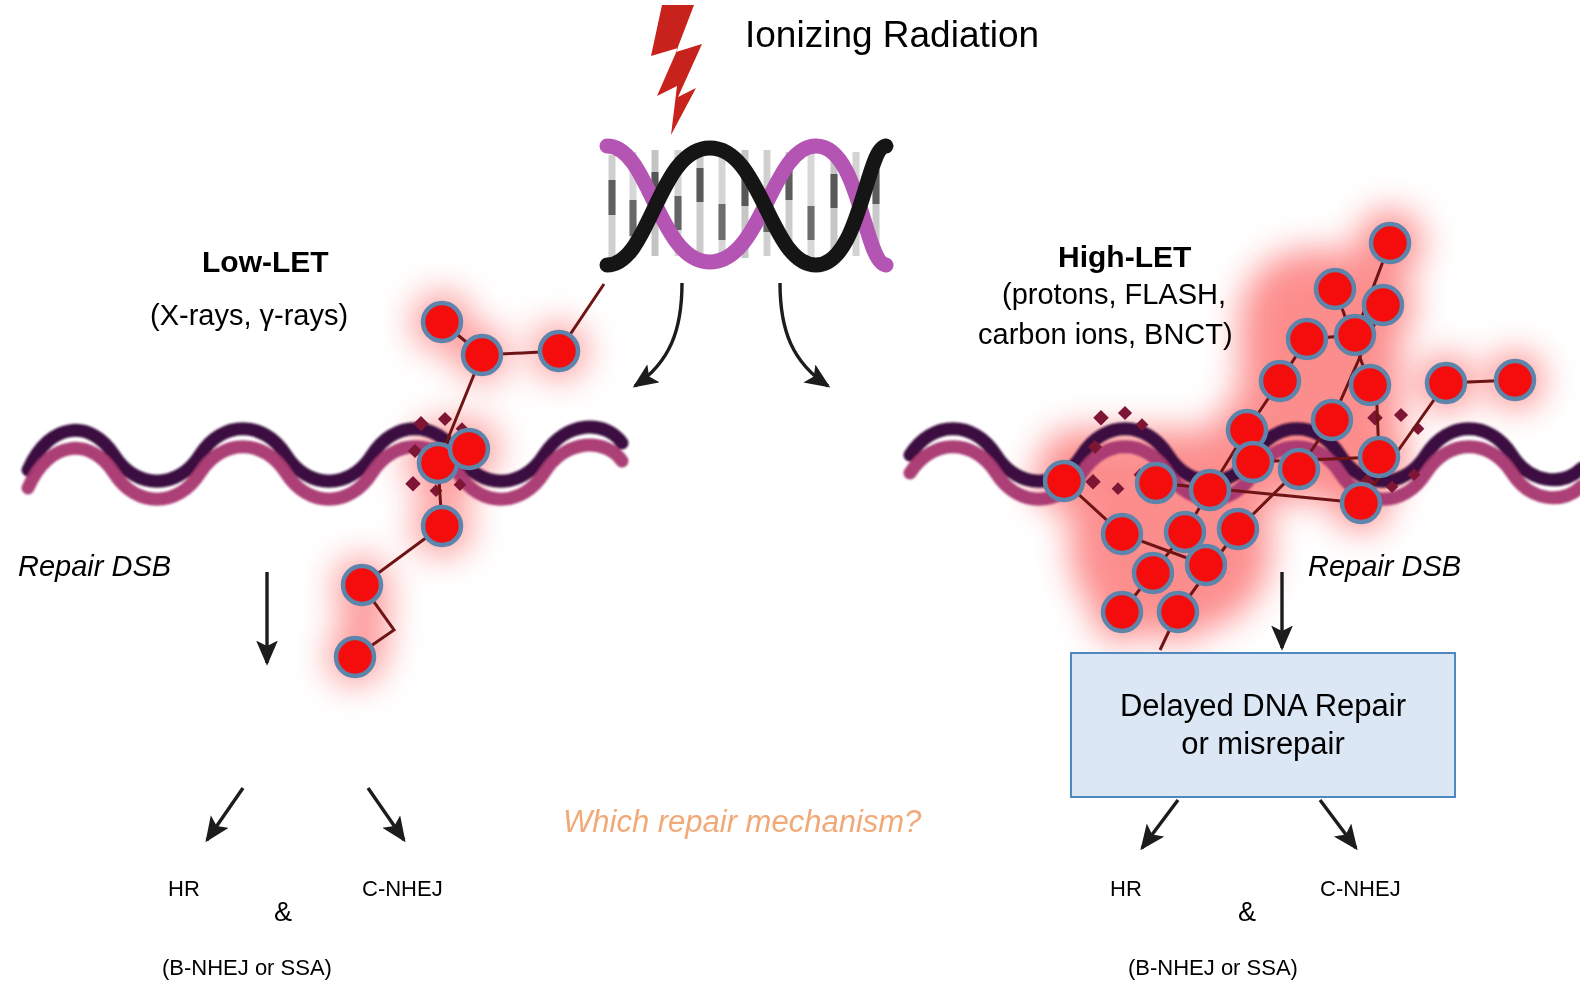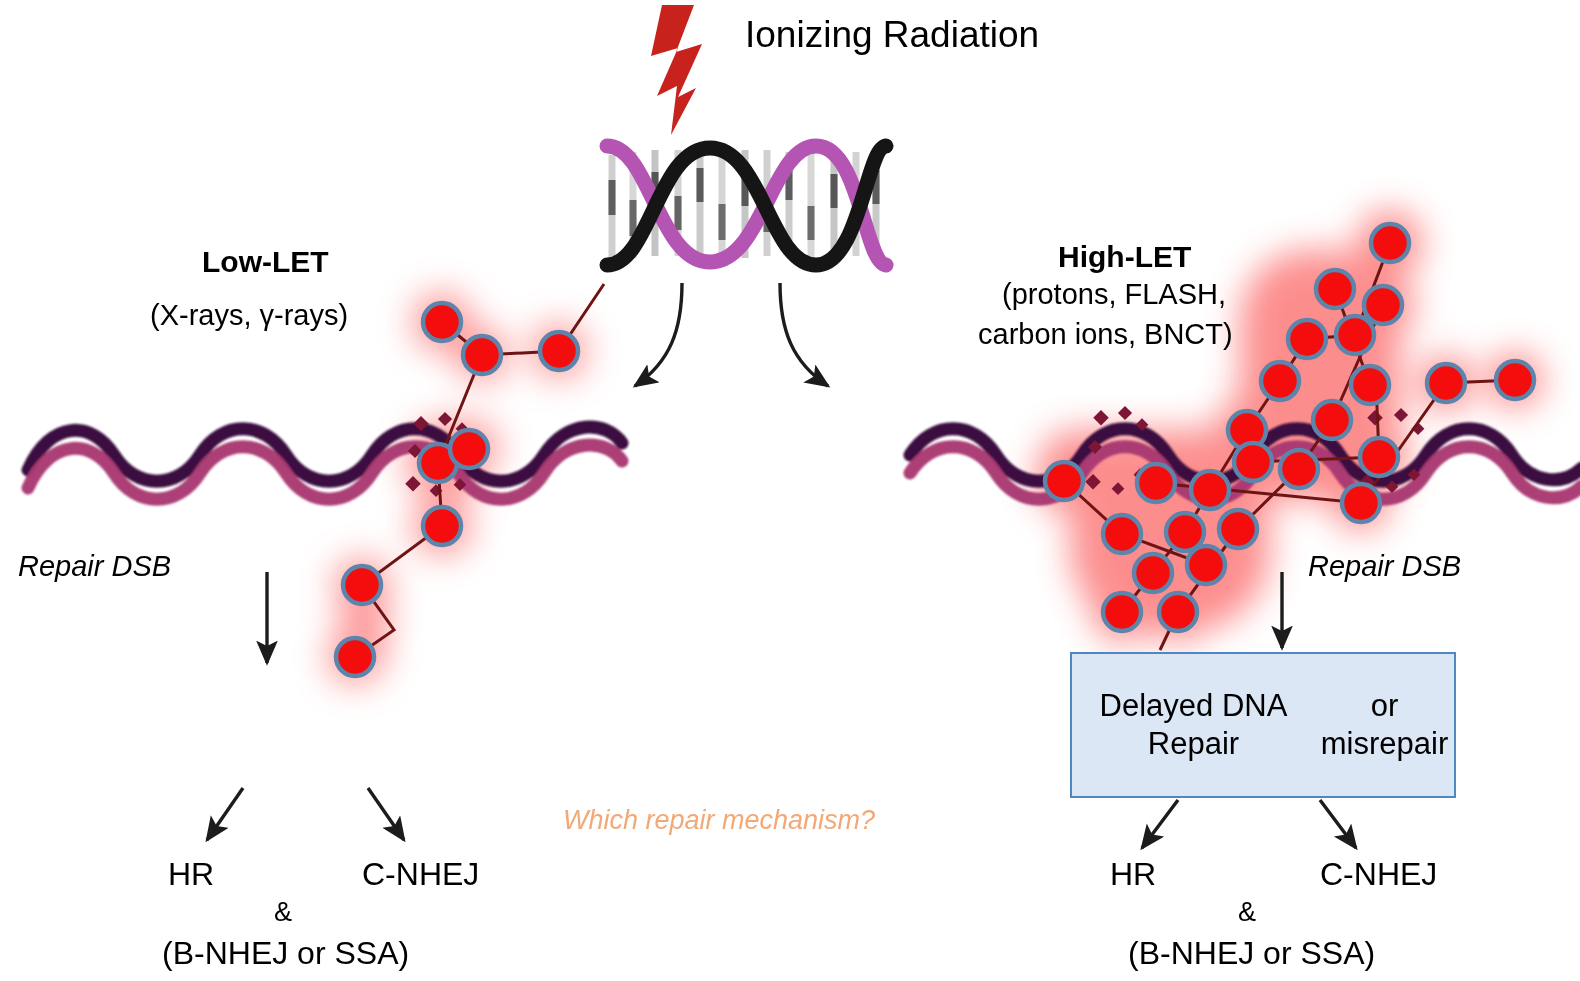--- a/index.html
+++ b/index.html
@@ -8,23 +8,23 @@
   #stage{position:absolute;left:10px;top:0;width:1580px;height:981px;}
   svg.layer{position:absolute;left:0;top:0;width:1580px;height:981px;overflow:visible;}
 
   .lbl{position:absolute;white-space:pre;line-height:1.12;}
 
   .hdr{font-size:37px;}
   .letbold{font-size:30px;font-weight:bold;}
   .letsub{font-size:29px;}
   .dsb{font-size:29px;font-style:italic;}
   .boxtxt{font-size:31px;text-align:center;line-height:1.22;}
-  .mech{font-size:32px;}
+  .mech{font-size:22px;margin-top:20px;}
   .amp{font-size:27px;}
-  .qtxt{font-size:27px;font-style:italic;color:#f2a978;}
+  .qtxt{font-size:31px;font-style:italic;color:#f2a978;}
 
   .rbox{position:absolute;background:#dbe7f4;border:2px solid #4f88c0;
         display:flex;align-items:center;justify-content:center;}
 </style>
 </head>
 <body>
 
 <div id="stage">
 
   <svg class="layer">
@@ -261,21 +261,21 @@
   <div class="lbl letsub" style="left:140px;top:283px;margin-top:16px;">(X-rays, γ-rays)</div>
 
   <div class="lbl letbold" style="left:1048px;top:240px;">High-LET</div>
   <div class="lbl letsub" style="left:968px;top:318px;">carbon ions, BNCT)</div>
   <div class="lbl letsub" style="left:992px;top:278px;">(protons, FLASH,</div>
 
   <div class="lbl dsb" style="left:8px;top:550px;">Repair DSB</div>
   <div class="lbl dsb" style="left:1298px;top:550px;">Repair DSB</div>
 
 
-  <div class="rbox" style="left:1060px;top:652px;width:382px;height:142px;flex-direction:row;">
+  <div class="rbox" style="left:1060px;top:652px;width:382px;height:142px;flex-direction:column;">
     <span class="boxtxt">Delayed DNA Repair</span>
     <span class="boxtxt">or misrepair</span>
   </div>
 
   <div class="lbl qtxt" style="left:553px;top:805px;">Which repair mechanism?</div>
 
   <div class="lbl mech" style="left:158px;top:857px;">HR</div>
   <div class="lbl mech" style="left:352px;top:857px;">C-NHEJ</div>
   <div class="lbl amp" style="left:264px;top:897px;">&amp;</div>
   <div class="lbl mech" style="left:152px;top:936px;">(B-NHEJ or SSA)</div>

